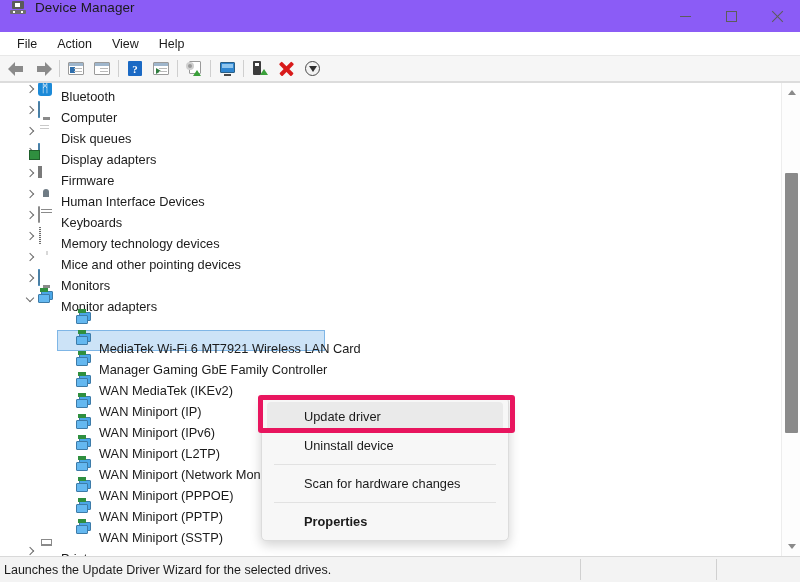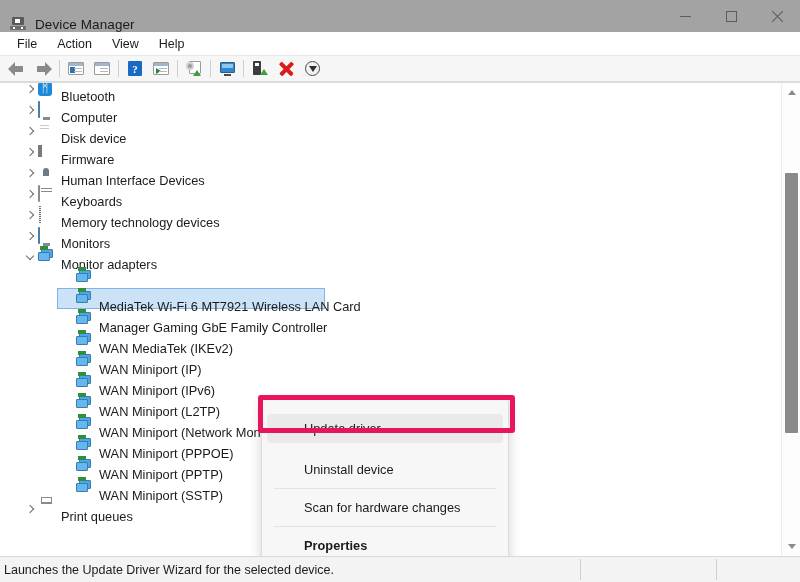--- a/index.html
+++ b/index.html
@@ -12,22 +12,22 @@
   #app {
     position: relative;
     width: 800px; height: 582px;
     background: #ffffff;
     display: flex; flex-direction: column;
   }
 
   
   .titlebar {
     height: 32px;
-    background: #a3a3a3;
-    display: flex; align-items: flex-end;
+    background: #8b5cf6;
+    display: flex; align-items: flex-start;
     flex: 0 0 32px;
     position: relative;
   }
   .titlebar-icon {
     width: 16px; height: 16px;
     margin-left: 10px; margin-right: 9px;
     position: relative;
   }
   .tb-ico-monitor {
     position: absolute; left: 2px; top: 1px;
@@ -470,21 +470,21 @@
   }
   .ctx-item {
     height: 29px;
     display: flex; align-items: center;
     padding-left: 42px;
     font-size: 12.8px; color: #1b1b1b;
     position: relative;
   }
   .ctx-item.hover {
     background: #eaeaea;
-    margin: 12px 5px; border-radius: 4px;
+    margin: 0 5px; border-radius: 4px;
     padding-left: 37px;
   }
   .ctx-item.bold { font-weight: bold; }
   .ctx-sep {
     height: 1px; background: #e2e2e2;
     margin: 4px 12px;
   }
   .ctx-highlight {
     position: absolute;
     left: 258px; top: 312px;
@@ -621,21 +621,27 @@
         <div class="row">
           <span style="width:22px;flex:0 0 22px"></span>
           <span class="chev chev-r"></span>
           <span class="row-icon"><span class="ic-mon"></span></span>
           <span class="row-label">Computer</span>
         </div>
         <div class="row">
           <span style="width:22px;flex:0 0 22px"></span>
           <span class="chev chev-r"></span>
           <span class="row-icon"><span class="ic-disk"></span></span>
-          <span class="row-label">Disk device</span>
+          <span class="row-label">Disk queues</span>
+        </div>
+        <div class="row">
+          <span style="width:22px;flex:0 0 22px"></span>
+          <span class="chev chev-r"></span>
+          <span class="row-icon"><span class="ic-disp"></span></span>
+          <span class="row-label">Display adapters</span>
         </div>
         <div class="row">
           <span style="width:22px;flex:0 0 22px"></span>
           <span class="chev chev-r"></span>
           <span class="row-icon"><span class="ic-fw"></span></span>
           <span class="row-label">Firmware</span>
         </div>
         <div class="row">
           <span style="width:22px;flex:0 0 22px"></span>
           <span class="chev chev-r"></span>
@@ -646,20 +652,26 @@
           <span style="width:22px;flex:0 0 22px"></span>
           <span class="chev chev-r"></span>
           <span class="row-icon"><span class="ic-kb"></span></span>
           <span class="row-label">Keyboards</span>
         </div>
         <div class="row">
           <span style="width:22px;flex:0 0 22px"></span>
           <span class="chev chev-r"></span>
           <span class="row-icon"><span class="ic-mem"></span></span>
           <span class="row-label">Memory technology devices</span>
+        </div>
+        <div class="row">
+          <span style="width:22px;flex:0 0 22px"></span>
+          <span class="chev chev-r"></span>
+          <span class="row-icon"><span class="ic-mouse"></span></span>
+          <span class="row-label">Mice and other pointing devices</span>
         </div>
         <div class="row">
           <span style="width:22px;flex:0 0 22px"></span>
           <span class="chev chev-r"></span>
           <span class="row-icon"><span class="ic-mon"></span></span>
           <span class="row-label">Monitors</span>
         </div>
         <div class="row">
           <span style="width:22px;flex:0 0 22px"></span>
           <span class="chev chev-d"></span>
@@ -760,17 +772,17 @@
     <div class="ctx-highlight" style="border-color: rgb(232, 21, 94);"></div>
 
     <div class="scrollbar">
       <div class="sb-arrow sb-up"></div>
       <div class="sb-thumb"></div>
       <div class="sb-arrow sb-down"></div>
     </div>
   </div>
 
   <div class="statusbar">
-    <div class="status-text">Launches the Update Driver Wizard for the selected device.</div>
+    <div class="status-text">Launches the Update Driver Wizard for the selected drives.</div>
     <div class="status-div" style="left:580px"></div>
     <div class="status-div" style="left:716px"></div>
   </div>
 </div>
 
 </body></html>

